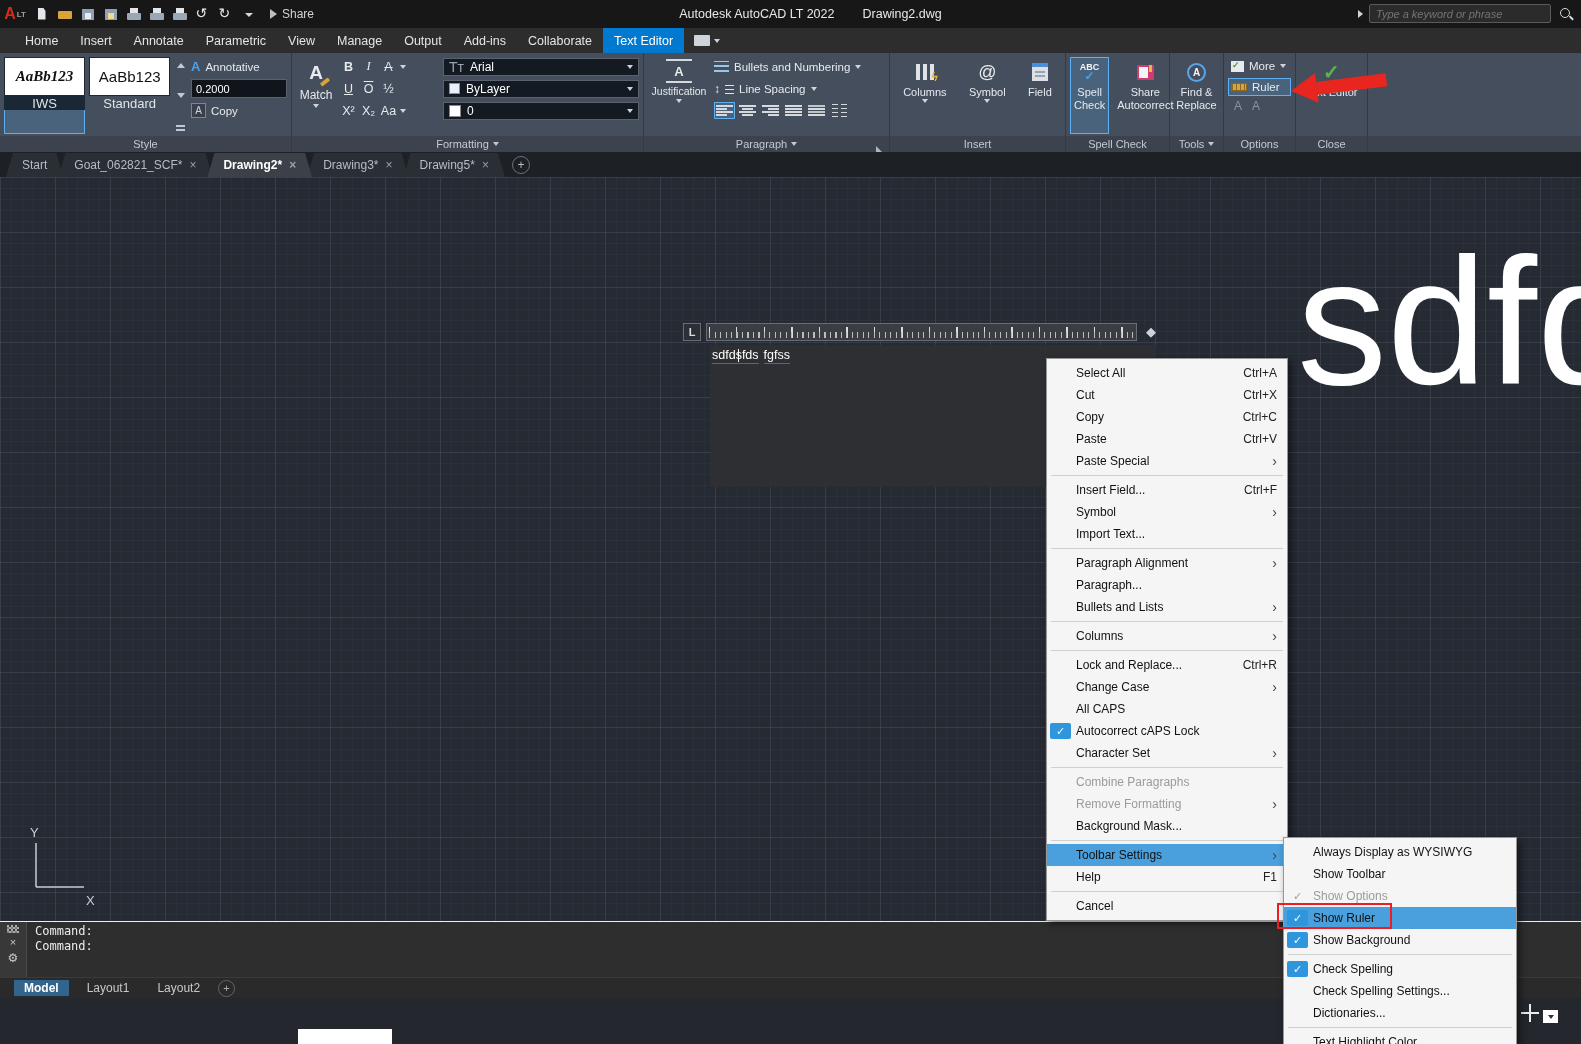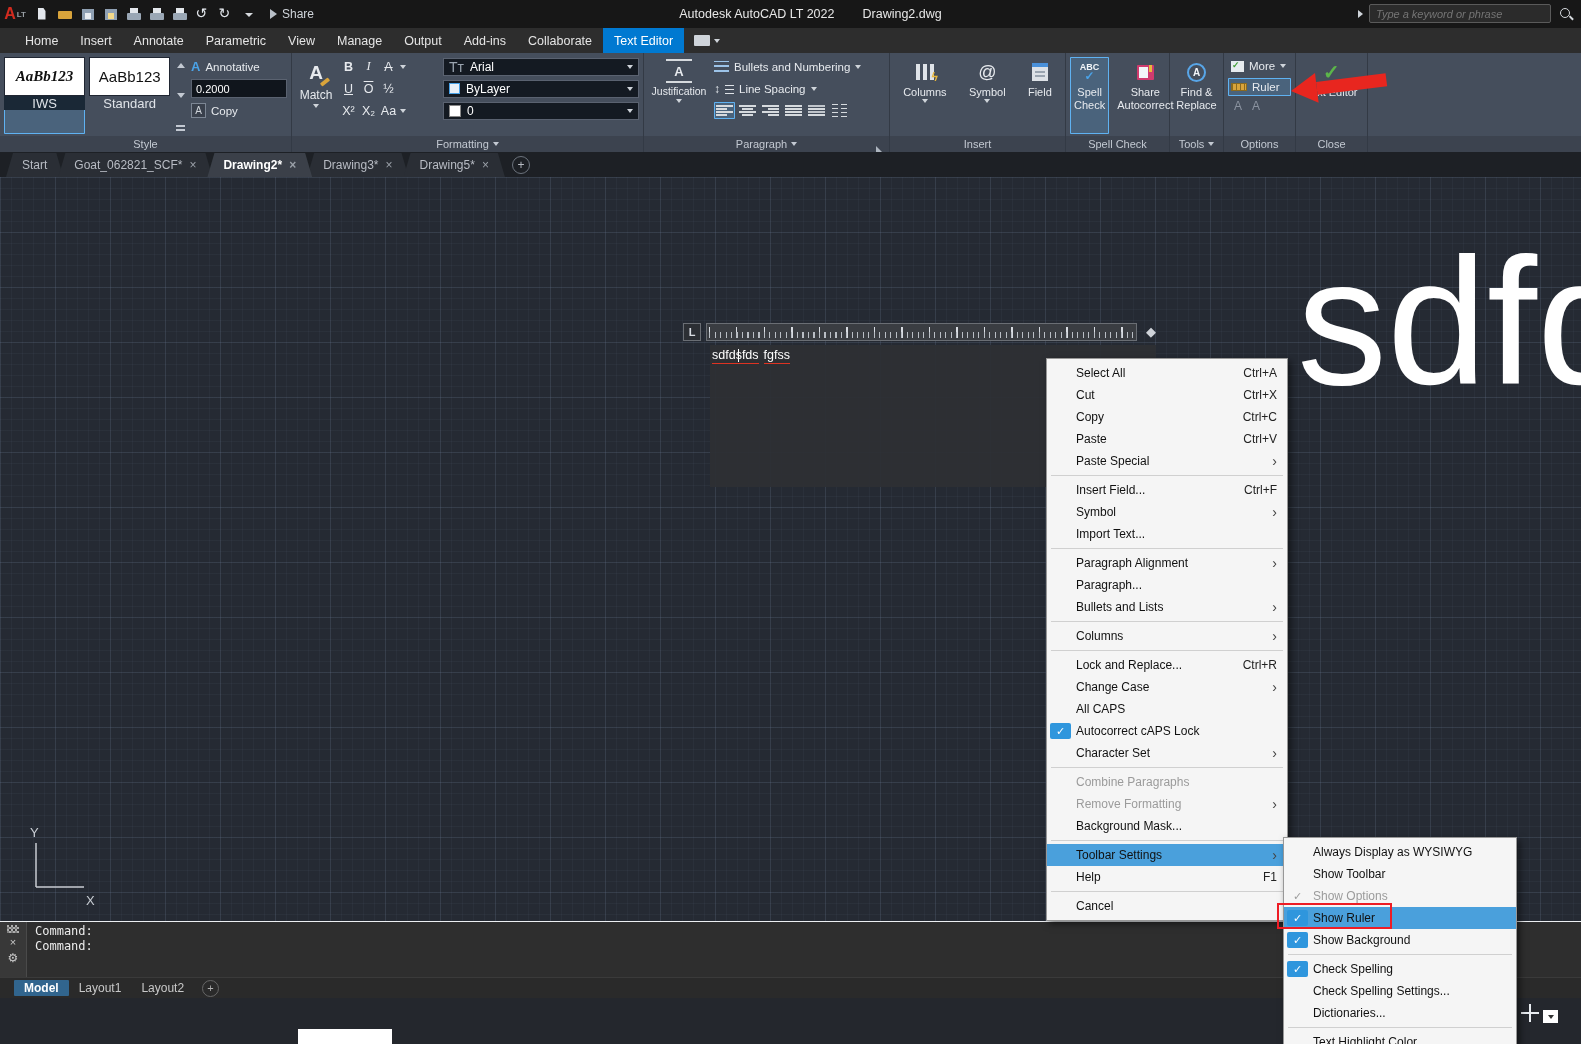--- a/index.html
+++ b/index.html
@@ -570,21 +570,21 @@
     </div>
     <div class="cmd-main">
       <div class="cmd-history" id="cmd-history">
           <div class="cmd-line">Command:</div>
           <div class="cmd-line">Command:</div>
         </div>
     </div>
   </div>
 
   <div class="statusbar">
-    <div style="display:flex;gap:0" id="layout-tabs">
+    <div style="display:flex;gap:8px" id="layout-tabs">
         <div class="ltab active">Model</div>
         <div class="ltab">Layout1</div>
         <div class="ltab">Layout2</div>
       </div>
     <div class="newlayout">+</div>
   </div>
 
   <div class="bottomstrip"></div>
   <div class="white-box"></div>
   <div class="cursor-cross"></div>

